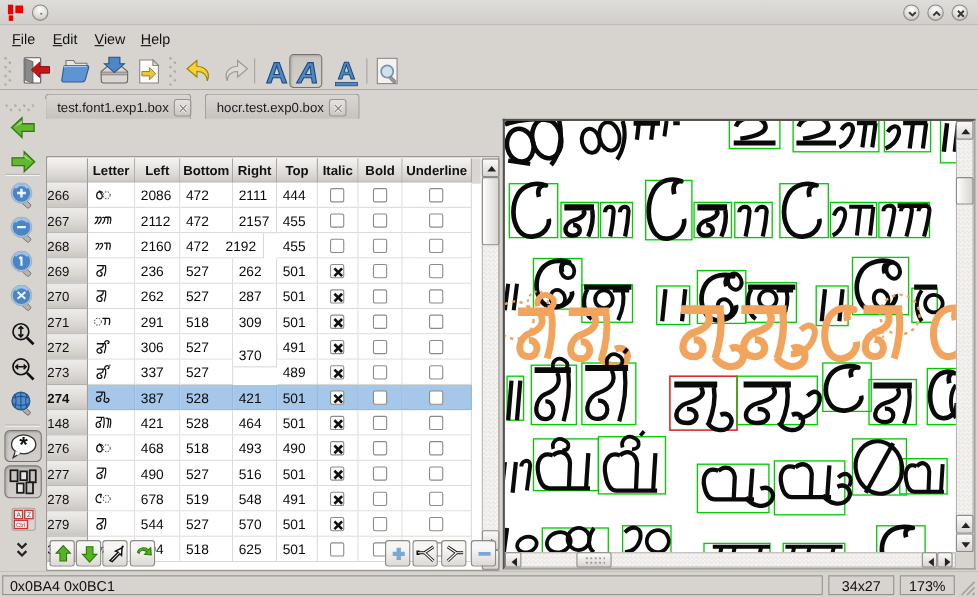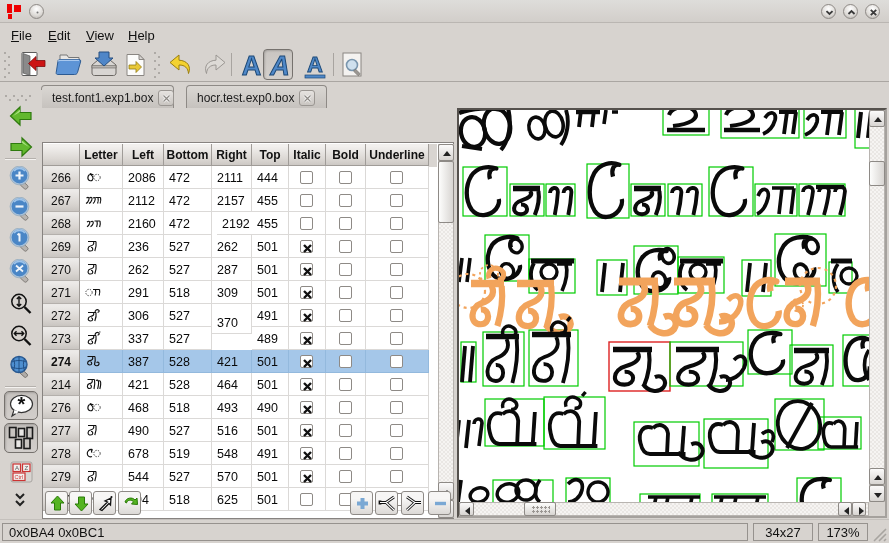--- a/index.html
+++ b/index.html
@@ -42,21 +42,21 @@
   border-top:1px solid #c4c0bc; }
 .sfield { position:absolute; top:3px; height:18px; border:1px solid #96928e; background:#d7d3cf;
   font-size:13px; color:#111; padding:1px 6px 0 6px; }
 #tablewrap { position:absolute; left:42px; top:108px; width:412px; height:377px; background:#fff;
   border:1px solid #878380;margin-top:34px; }
 .th { position:absolute; background:linear-gradient(#f2f0ee 10%,#dcd8d4 70%,#ccc8c4);
   border-right:1px solid #a09c98; border-bottom:1px solid #a09c98;
   font-size:12px; font-weight:bold; color:#111; text-align:center; padding-top:4px; height:22px; }
 .rh { position:absolute; background:linear-gradient(#eceae8 10%,#d8d4d0 70%,#c9c5c1);
   border-right:1px solid #a09c98; border-bottom:1px solid #b4b0ac;
-  font-size:12px; color:#111; text-align:center; padding-top:5px; height:23px; left:0; width:37px; }
+  font-size:12px; color:#111; text-align:left; padding-top:5px; height:23px; left:0; width:37px; }
 .cell { position:absolute; height:23px; border-right:1px solid #dbd9d7; border-bottom:1px solid #dbd9d7;
   font-size:12.5px; color:#0a0a0a; padding:5px 0 0 5px; background:#fff; }
 .sel { background:#a5c7e9 !important; border-right-color:#93b9dd !important; border-bottom-color:#93b9dd !important; }
 .cb { position:absolute; width:13px; height:13px; border:1px solid #8e8a86; background:#fff; border-radius:2px; }
 .sbtn { position:absolute; border:1px solid #8e8a86; border-radius:2px;
   background:linear-gradient(#fbfafa,#d8d5d2); }
 .strough { position:absolute;
   background-image:conic-gradient(#eae7e4 25%, #f6f4f2 0 50%, #eae7e4 0 75%, #f6f4f2 0);
   background-size:4px 4px; border:1px solid #b8b4b0; }
 .sthumbv { position:absolute; border:1px solid #8e8a86; border-radius:2px;
@@ -294,21 +294,21 @@
 <div class="cell" style="left:323px;top:46px;width:63px"></div>
 <div class="cb" style="left:347px;top:51px"></div>
 <div class="rh" style="top:69px;">268</div>
 <div class="cell" style="left:37px;top:69px;width:43px">
       <svg width="20" height="15" viewBox="0 0 20 15" style="position:absolute;left:4px;top:4px" fill="none" stroke="#111" stroke-width="1.15">
         <path d="M3 6 C5 4.5 6.2 5.5 5.6 7.5 C5 9.3 4 10.2 3 10.8 M6.5 6 C8.5 4.5 9.7 5.5 9.1 7.5 C8.5 9.3 7.5 10.2 6.5 10.8 M10.5 5 L16 5 M13 5 C13.5 7 13.3 9 12.6 11 M16 5 C16.5 7 16.3 9 15.6 11"></path>
       </svg>
     </div>
 <div class="cell" style="left:80px;top:69px;width:41px">2160</div>
 <div class="cell" style="left:121px;top:69px;width:48px">472</div>
-<div class="cell" style="left:174px;top:69px;width:40px">2192</div>
+<div class="cell" style="left:157px;top:69px;width:40px">2192</div>
 <div class="cell" style="left:209px;top:69px;width:37px">455</div>
 <div class="cell" style="left:246px;top:69px;width:37px"></div>
 <div class="cb" style="left:257px;top:74px"></div>
 <div class="cell" style="left:283px;top:69px;width:40px"></div>
 <div class="cb" style="left:296px;top:74px"></div>
 <div class="cell" style="left:323px;top:69px;width:63px"></div>
 <div class="cb" style="left:347px;top:74px"></div>
 <div class="rh" style="top:92px;">269</div>
 <div class="cell" style="left:37px;top:92px;width:43px">
       <svg width="20" height="15" viewBox="0 0 20 15" style="position:absolute;left:4px;top:4px" fill="none" stroke="#111" stroke-width="1.15">
@@ -411,21 +411,21 @@
 <div class="cell sel" style="left:169px;top:207px;width:40px">421</div>
 <div class="cell sel" style="left:209px;top:207px;width:37px">501</div>
 <div class="cell sel" style="left:246px;top:207px;width:37px"></div>
 <div class="cb" style="left:257px;top:212px"><svg width="13" height="13" viewBox="0 0 13 13">
         <path d="M3 3 L10 10 M10 3 L3 10" stroke="#111" stroke-width="2.4"></path>
       </svg></div>
 <div class="cell sel" style="left:283px;top:207px;width:40px"></div>
 <div class="cb" style="left:296px;top:212px"></div>
 <div class="cell sel" style="left:323px;top:207px;width:63px"></div>
 <div class="cb" style="left:347px;top:212px"></div>
-<div class="rh" style="top:230px;">214</div>
+<div class="rh" style="top:230px;">148</div>
 <div class="cell" style="left:37px;top:230px;width:43px">
       <svg width="20" height="15" viewBox="0 0 20 15" style="position:absolute;left:4px;top:4px" fill="none" stroke="#111" stroke-width="1.15">
         <path d="M3.5 2.5 L10.5 2.5 M8 2.5 C9 5 7.6 6.2 5.5 6.6 C2.8 7.2 2.6 11.5 5.5 11.5 C8 11.5 8 8 6 7.8 M10.5 2.5 C11 6 10.8 9 10 12 M12 3.5 C12.8 3 13.8 3 14.2 3.8 C14.6 4.6 14.4 9 13.6 12 M14.2 4.2 C15 3.6 16 3.6 16.4 4.4 C16.8 5.4 16.6 9 15.8 12"></path>
       </svg>
     </div>
 <div class="cell" style="left:80px;top:230px;width:41px">421</div>
 <div class="cell" style="left:121px;top:230px;width:48px">528</div>
 <div class="cell" style="left:169px;top:230px;width:40px">464</div>
 <div class="cell" style="left:209px;top:230px;width:37px">501</div>
 <div class="cell" style="left:246px;top:230px;width:37px"></div>

